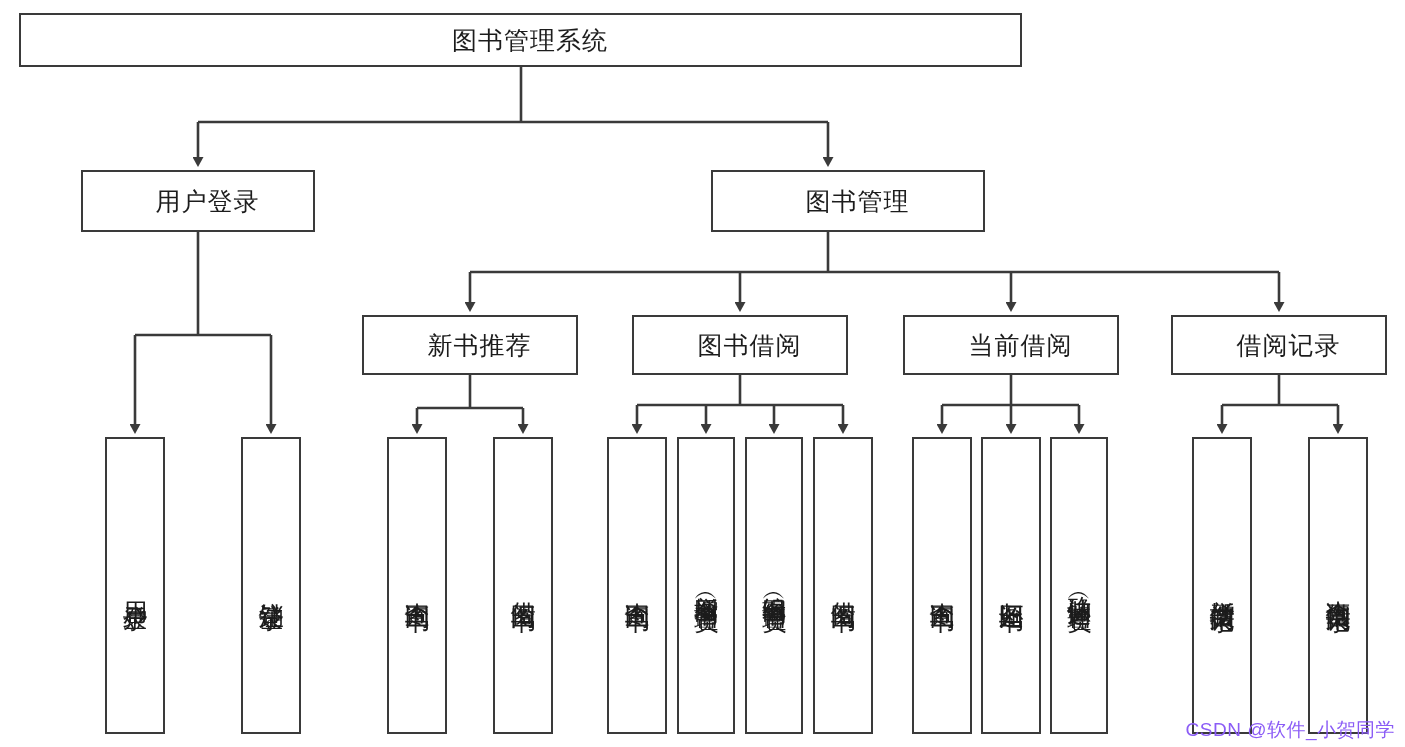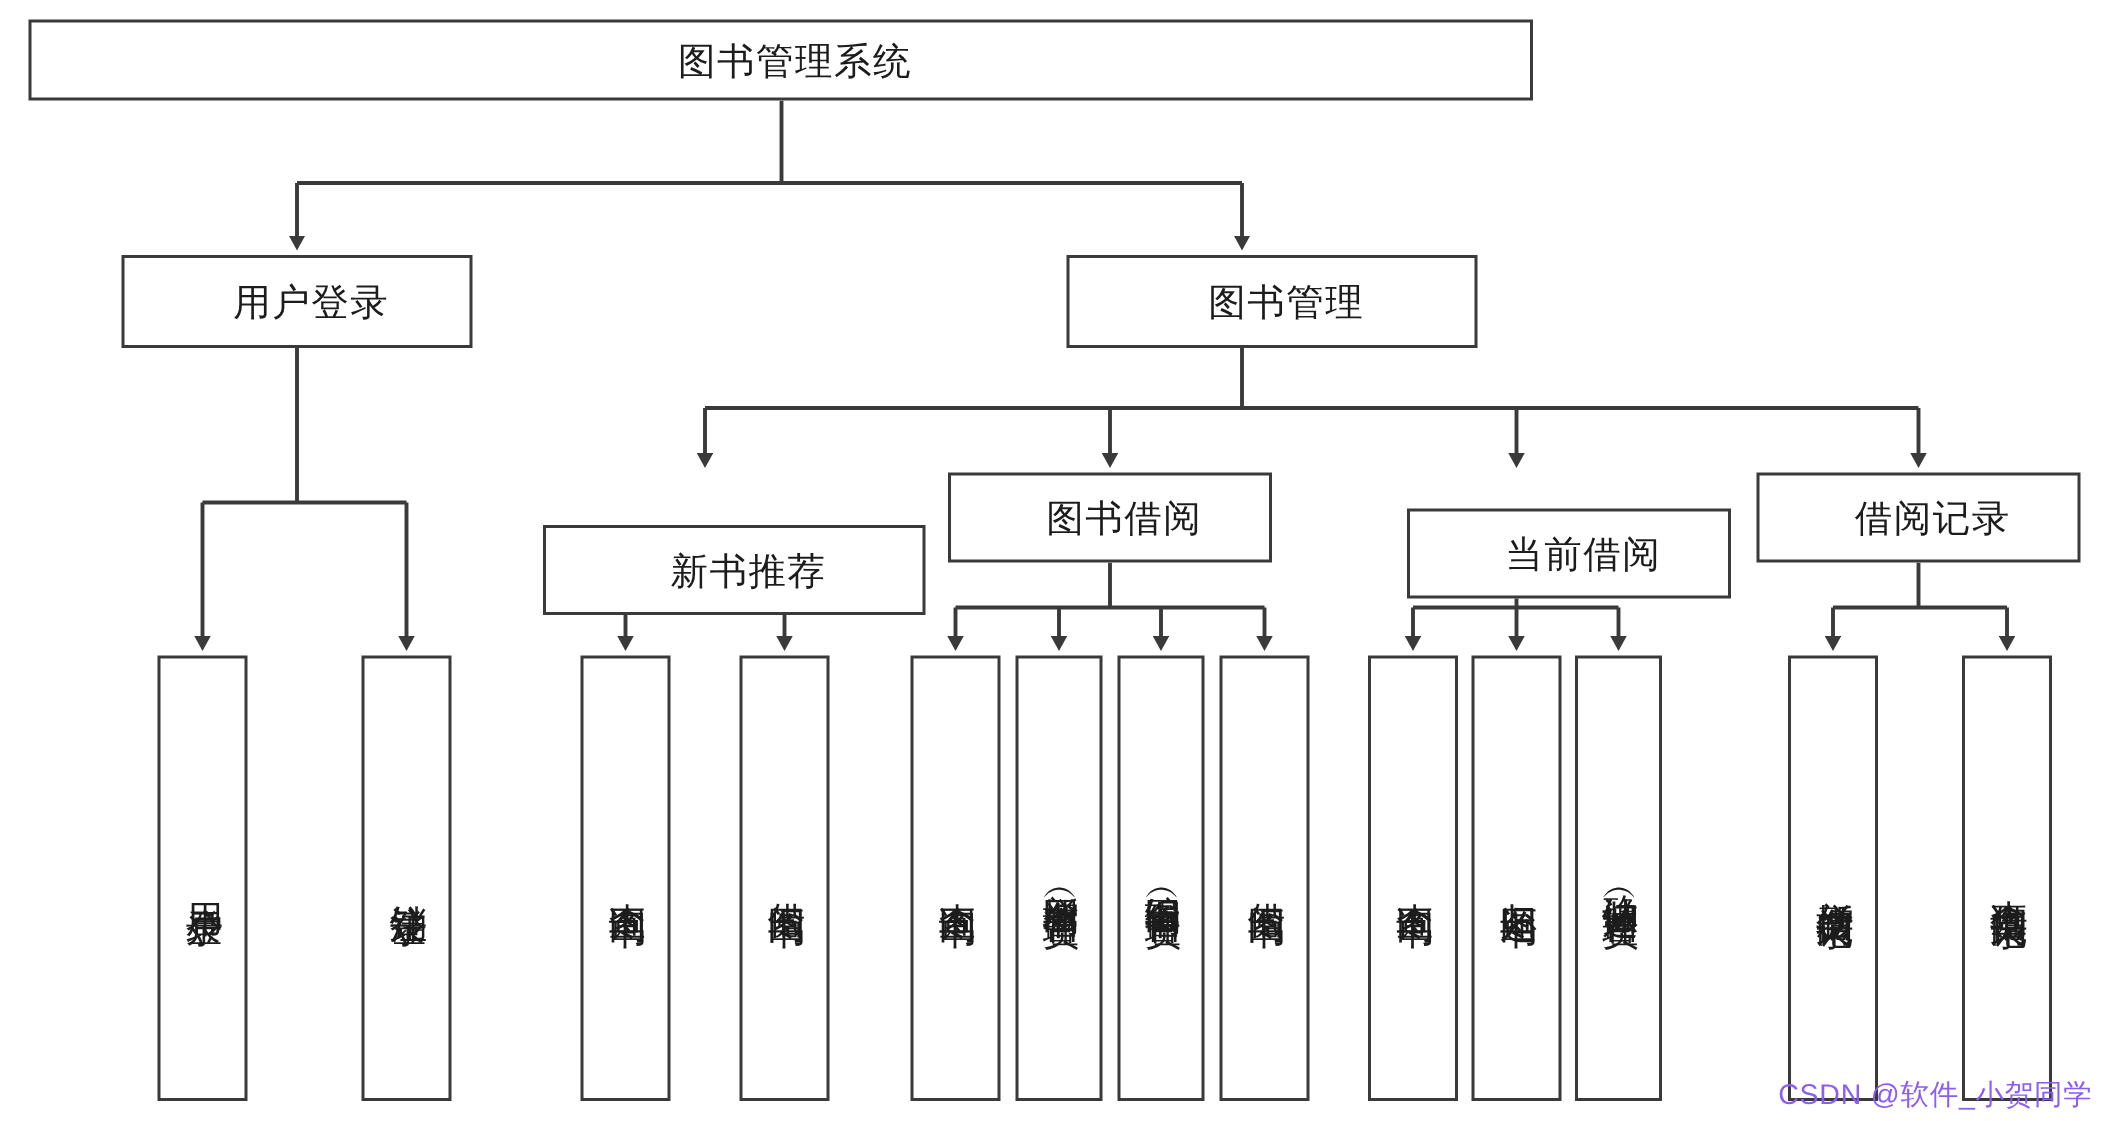--- a/index.html
+++ b/index.html
@@ -76,27 +76,27 @@
     <span>图书管理系统</span>
   </div>
 
   <div class="node h" style="left:81px;top:170px;width:234px;height:62px;">
     <span>用户登录</span>
   </div>
   <div class="node h" style="left:711px;top:170px;width:274px;height:62px;justify-content:center;">
     <span>图书管理</span>
   </div>
 
-  <div class="node h" style="left:362px;top:315px;width:255px;height:60px;margin-top:35px;">
+  <div class="node h" style="left:362px;top:315px;width:216px;height:60px;">
     <span>新书推荐</span>
   </div>
   <div class="node h" style="left:632px;top:315px;width:216px;height:60px;">
     <span>图书借阅</span>
   </div>
-  <div class="node h" style="left:938px;top:315px;width:216px;height:60px;margin-top:24px;">
+  <div class="node h" style="left:903px;top:315px;width:216px;height:60px;">
     <span>当前借阅</span>
   </div>
   <div class="node h" style="left:1171px;top:315px;width:216px;height:60px;">
     <span>借阅记录</span>
   </div>
 
   <div class="node v" style="left:105px;top:437px;width:60px;height:297px;">
     <span class="vtext">用户登录</span>
   </div>
   <div class="node v" style="left:241px;top:437px;width:60px;height:297px;">

